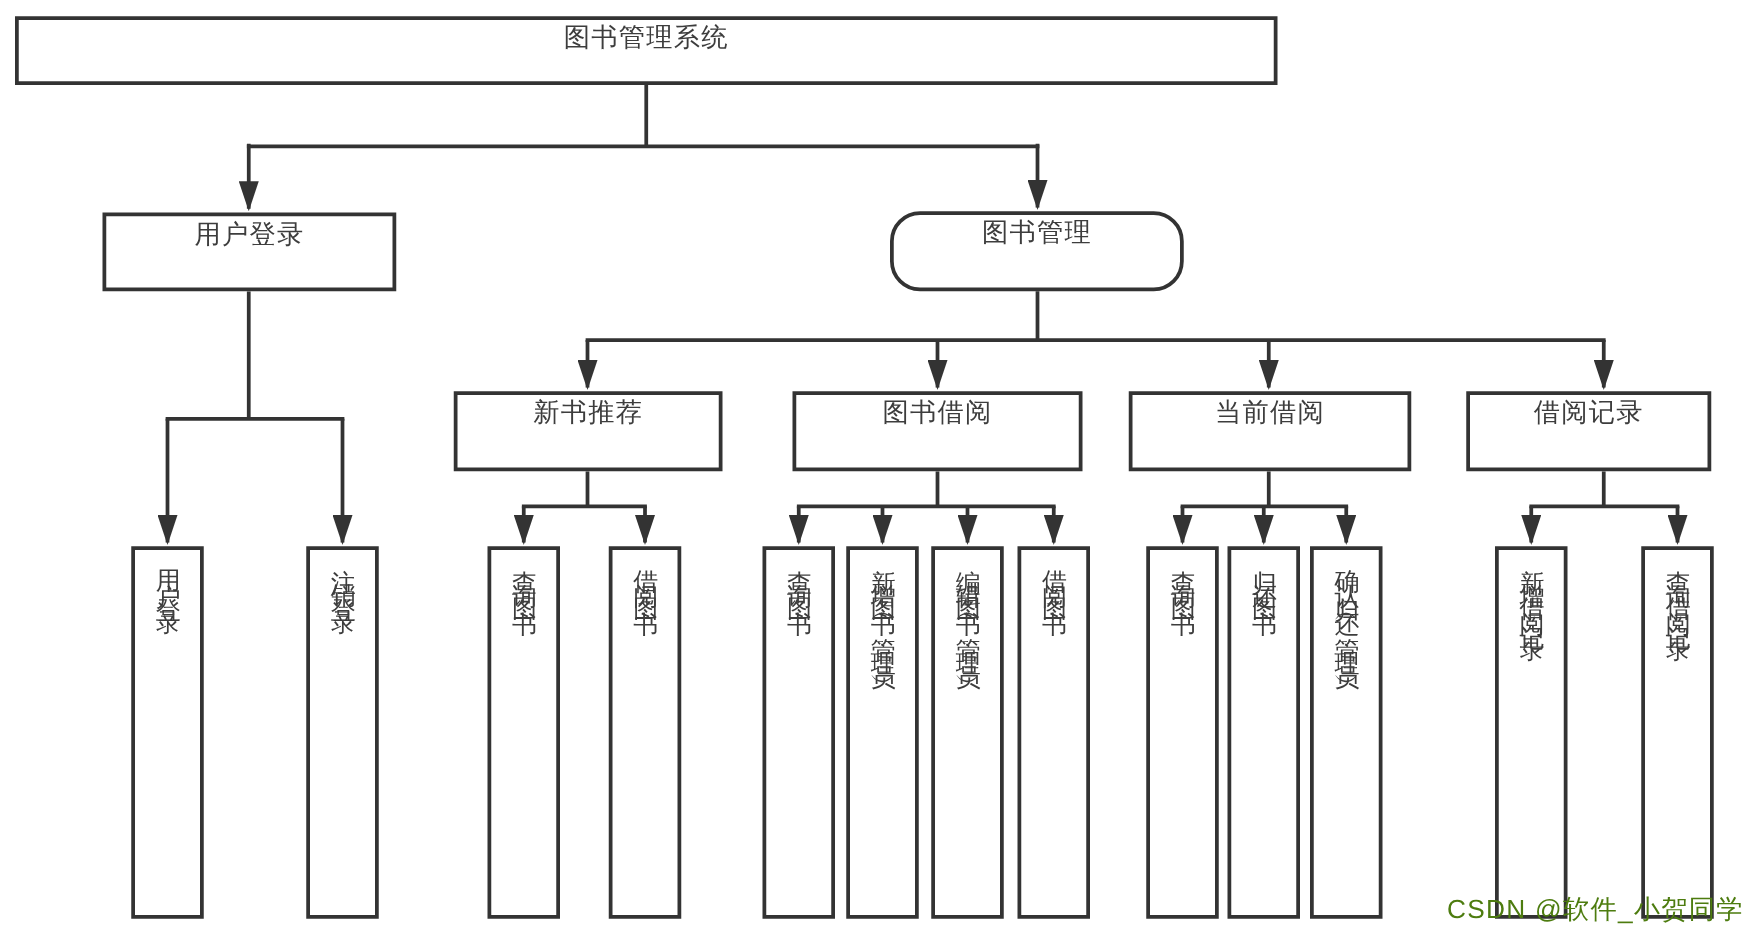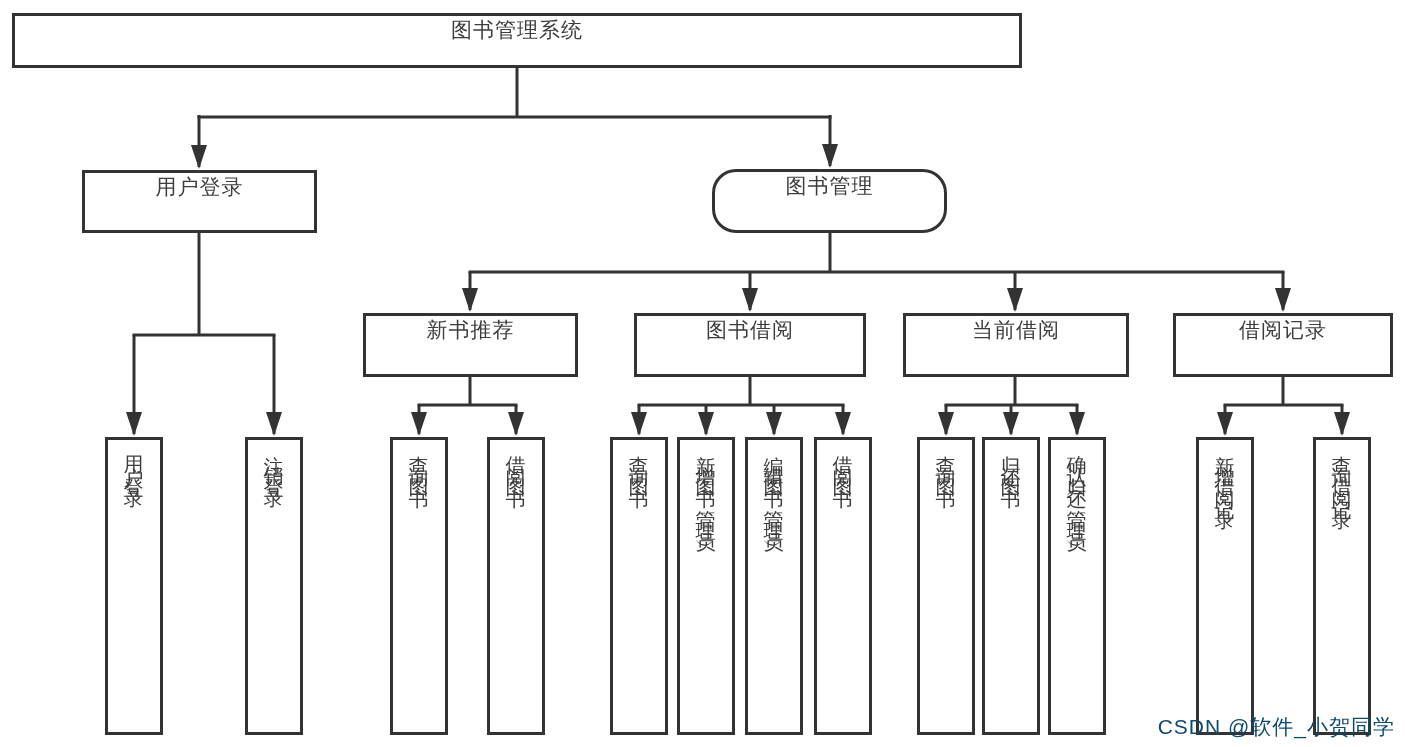--- a/index.html
+++ b/index.html
@@ -31,21 +31,21 @@
     text-orientation:mixed;
     font-size:20px;
     letter-spacing:11px;
     color:#3d3d3d;
     line-height:1;
   }
   .watermark{
     position:absolute;
     right:10px;bottom:6px;
     font-size:21px;
-    color:#0c4a6e;
+    color:#4d7c0f;
     letter-spacing:1px;
     white-space:nowrap;
   }
 </style>
 </head>
 <body>
 
 <div class="canvas">
 
   <svg class="connectors" viewBox="0 0 1405 747" xmlns="http://www.w3.org/2000/svg">
@@ -104,21 +104,21 @@
 
   <div class="node h" style="left:363px;top:313px;width:215px;height:64px;font-family:Liberation Mono, monospace;">
     <span>新书推荐</span>
   </div>
   <div class="node h" style="left:903px;top:313px;width:226px;height:64px;">
     <span>当前借阅</span>
   </div>
   <div class="node h" style="left:634px;top:313px;width:232px;height:64px;">
     <span>图书借阅</span>
   </div>
-  <div class="node h" style="left:1173px;top:313px;width:220px;height:64px;">
+  <div class="node h" style="left:1173px;top:313px;width:196px;height:64px;">
     <span>借阅记录</span>
   </div>
 
   <div class="node vbox" style="left:105px;top:437px;width:58px;height:298px;">
     <span>用户登录</span>
   </div>
   <div class="node vbox" style="left:245px;top:437px;width:58px;height:298px;">
     <span>注销登录</span>
   </div>
 

